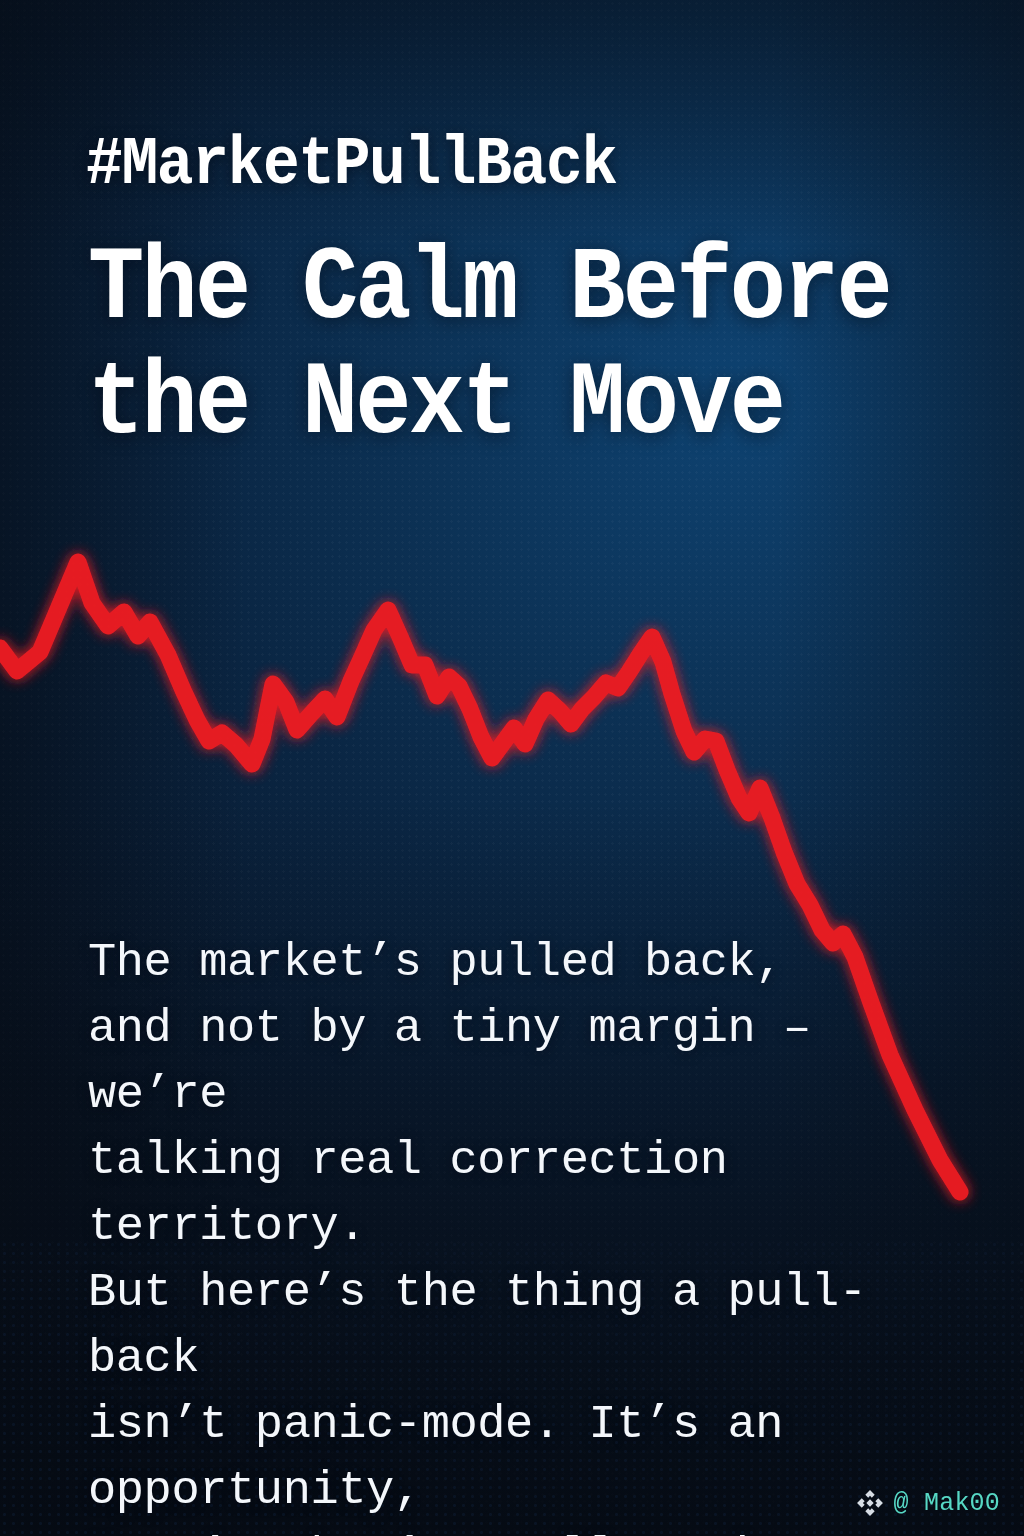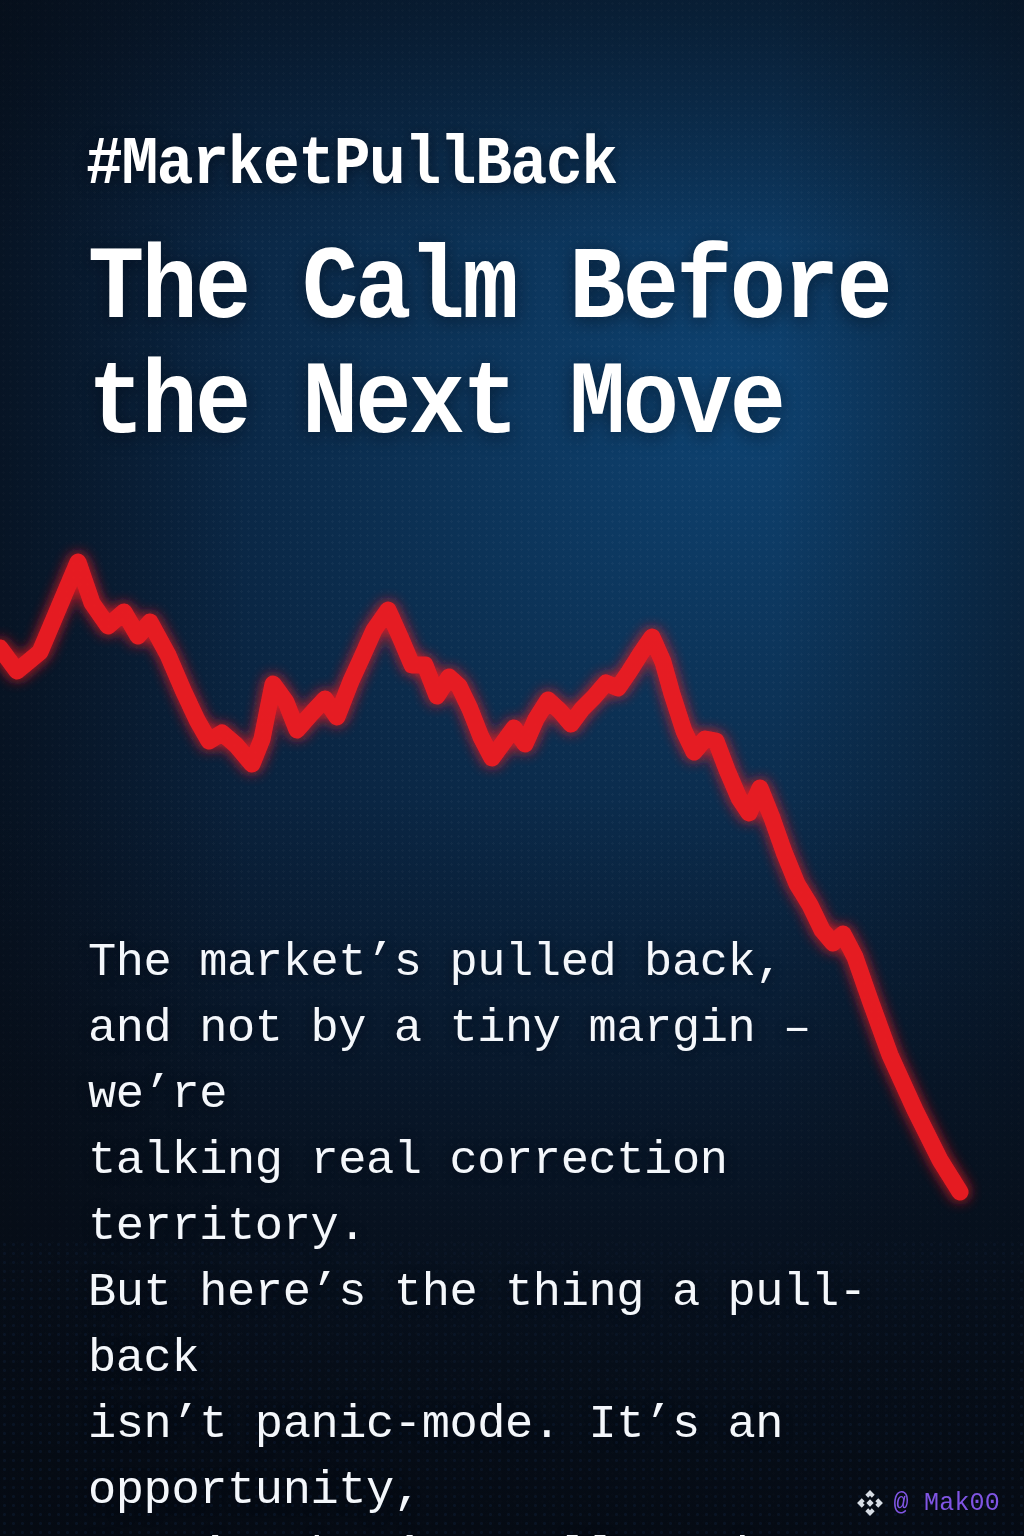--- a/index.html
+++ b/index.html
@@ -107,21 +107,21 @@
     display: flex;
     align-items: center;
     gap: 9px;
     opacity: 0.92;
   }
   .wm-logo { width: 30px; height: 30px; display: block; flex: none; }
   .wm-handle {
     font-size: 25px;
     font-weight: 400;
     letter-spacing: 0.2px;
-    color: #8b5cf6;
+    color: #5eead4;
     white-space: nowrap;
   }
 </style>
 </head>
 <body>
 
 <div id="poster">
 
   <div class="bg-base"></div>
   <div class="bg-dots"></div>

